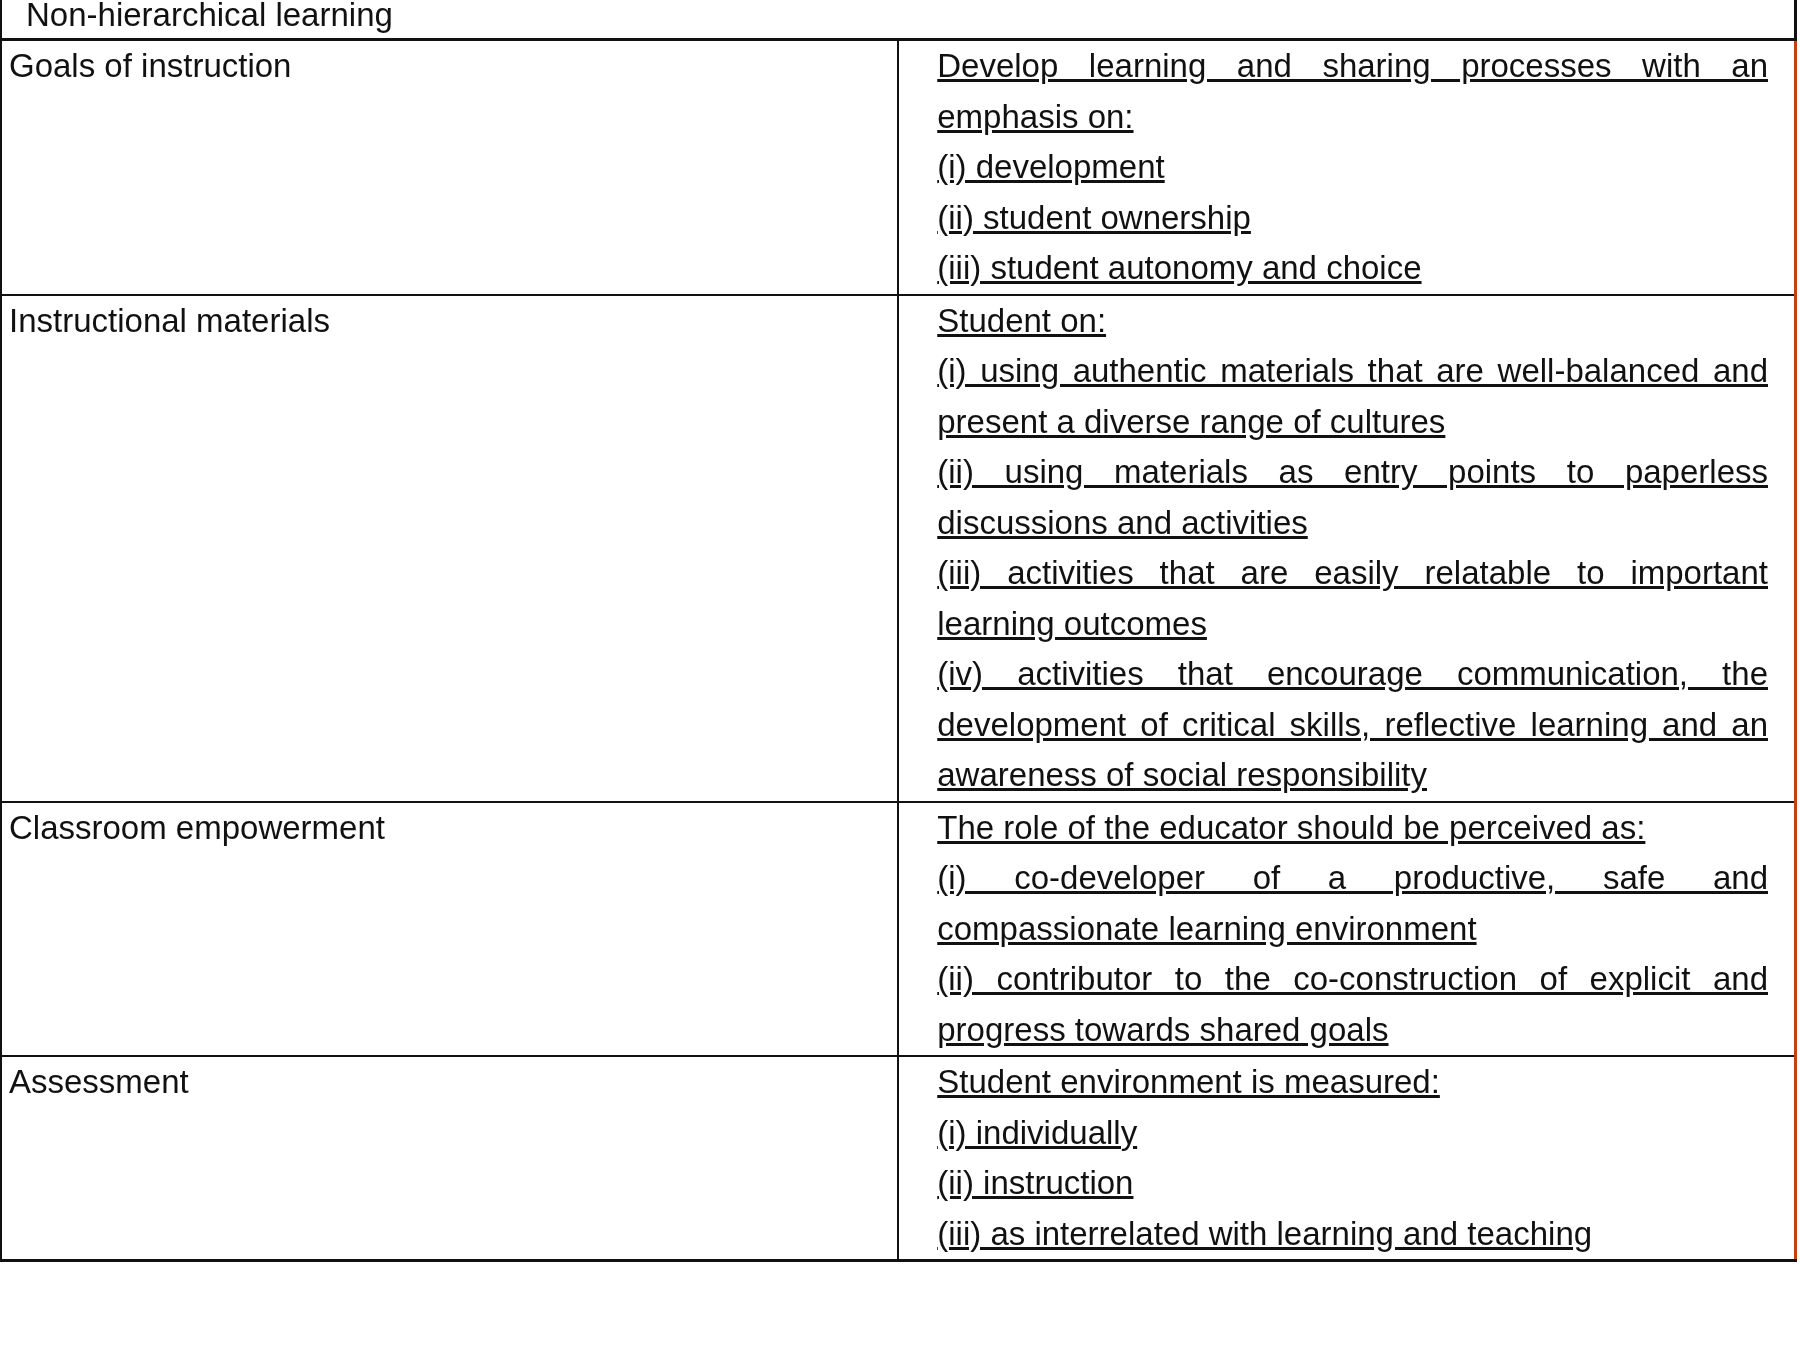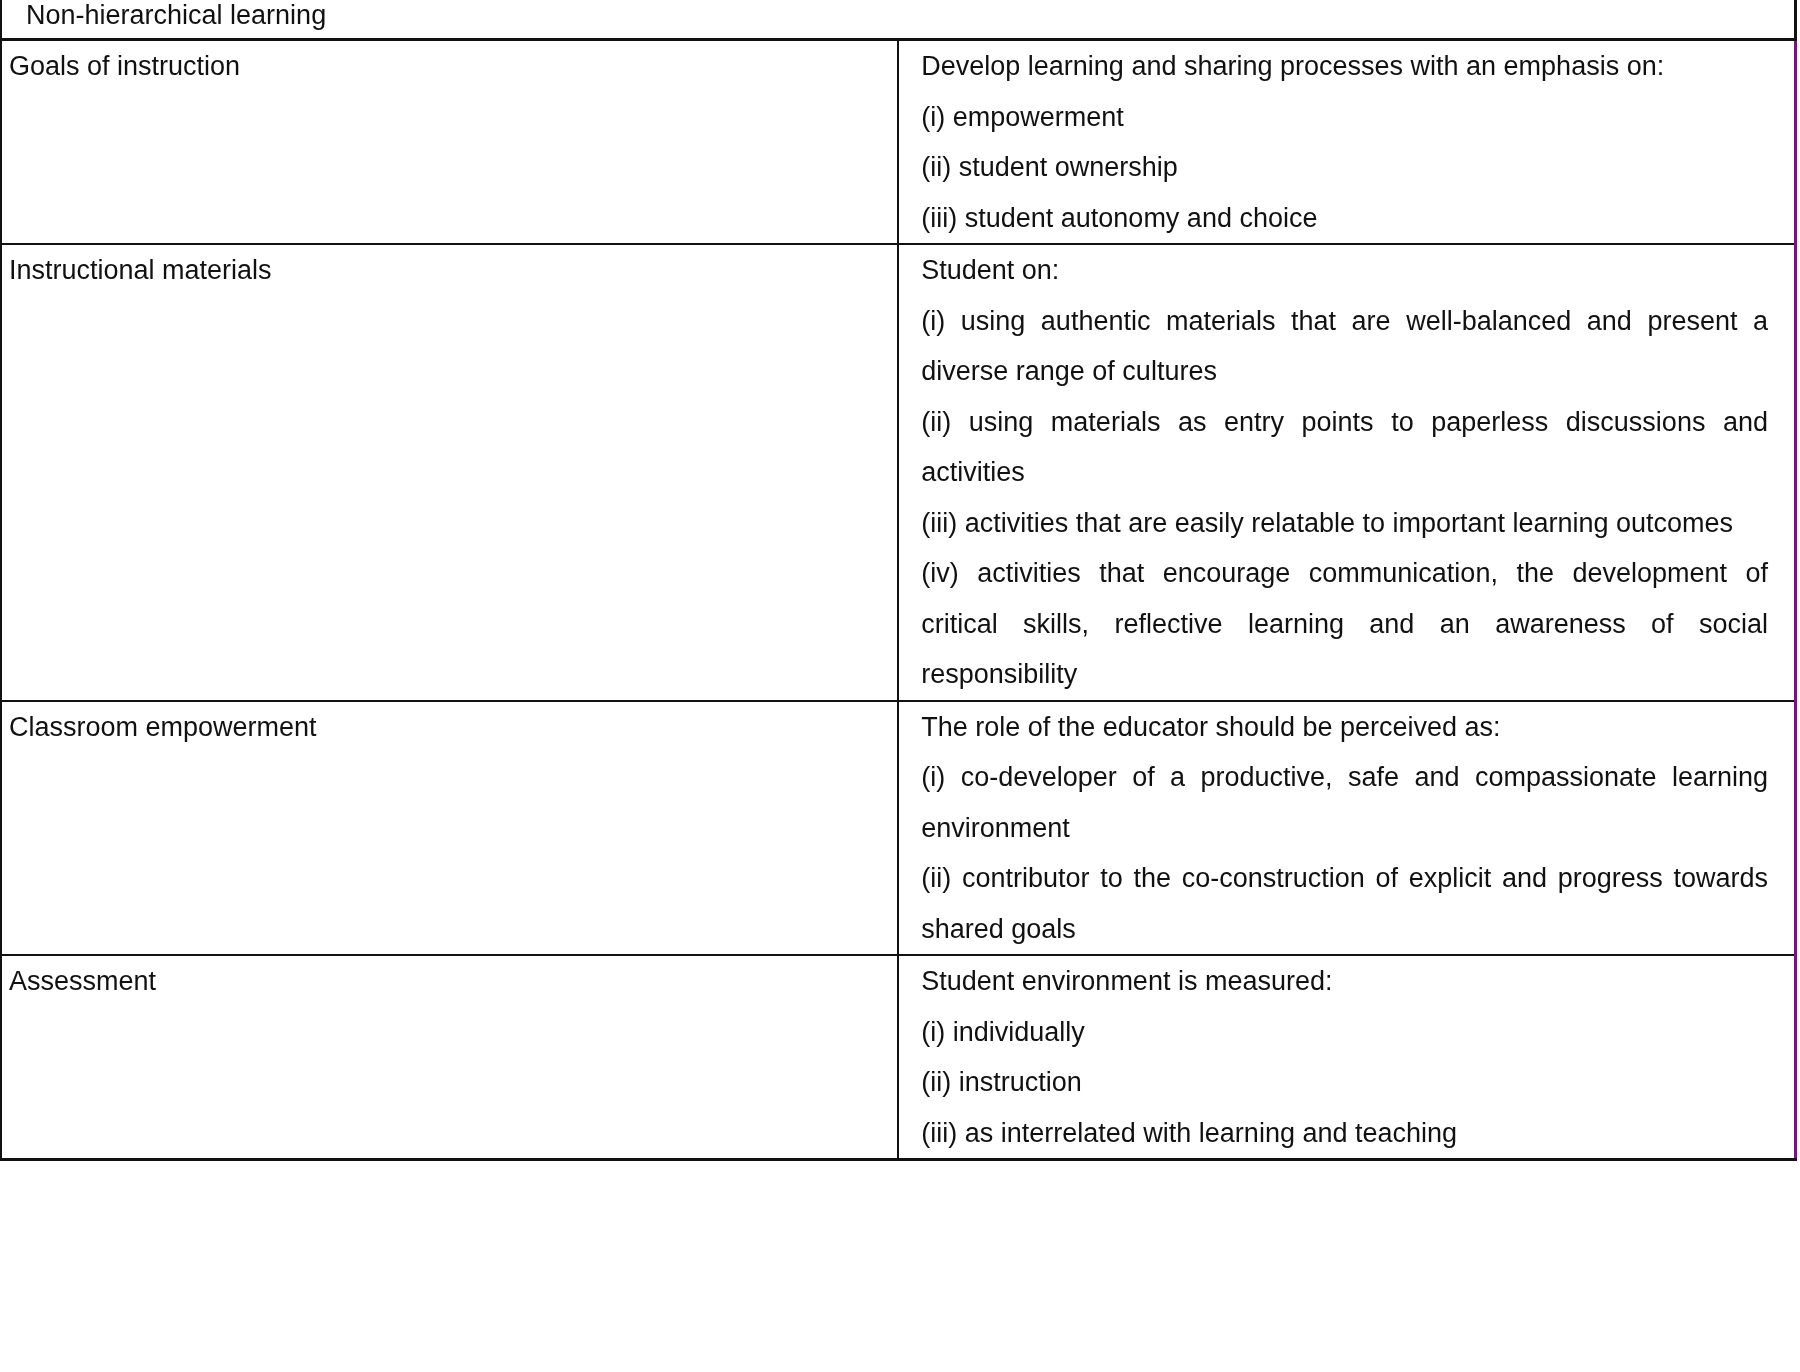--- a/index.html
+++ b/index.html
@@ -1,39 +1,39 @@
 <!DOCTYPE html>
 <html><head>
 <meta charset="utf-8">
 <style>
   html, body { margin:0; padding:0; background:#fff; }
   body { width:1800px; height:1372px; overflow:hidden; font-family:"Liberation Sans", sans-serif; color:#111; }
   .doc { position:absolute; left:0; top:0; width:1797px; }
   table { border-collapse:collapse; width:1797px; table-layout:fixed; }
-  td { vertical-align:top; font-size:27px; line-height:50.5px; padding:0; }
+  td { vertical-align:top; font-size:33px; line-height:50.5px; padding:0; }
   .title-row td { border-left:2px solid #111; border-right:3px solid #111; border-bottom:3px solid #111; padding-left:24px; height:38px; line-height:30px; }
   .col1 { width:620px; border-left:2px solid #111; border-right:2px solid #111; border-bottom:2px solid #111; padding:0 0 0 7px; }
-  .col2 { border-right:3px solid #701a75; border-bottom:2px solid #111; padding:0 26px 0 22px; text-align:justify; }
+  .col2 { border-right:3px solid #c2410c; border-bottom:2px solid #111; padding:0 26px 0 38px; text-align:justify;text-decoration:underline; }
   .line { display:block; }
   .last td { border-bottom:3px solid #111; }
 </style>
 </head>
 <body>
 
 <div class="doc">
 <table>
   <tbody>
         <tr class="title-row">
     <td colspan="2">Non-hierarchical learning</td>
   </tr>
   <tr>
     <td class="col1">Goals of instruction</td>
     <td class="col2">
       <span class="line">Develop learning and sharing processes with an emphasis on:</span>
-      <span class="line">(i) empowerment</span>
+      <span class="line">(i) development</span>
       <span class="line">(ii) student ownership</span>
       <span class="line">(iii) student autonomy and choice</span>
     </td>
   </tr>
   <tr>
     <td class="col1">Instructional materials</td>
     <td class="col2">
       <span class="line">Student on:</span>
       <span class="line">(i) using authentic materials that are well-balanced and present a diverse range of cultures</span>
       <span class="line">(ii) using materials as entry points to paperless discussions and activities</span>

